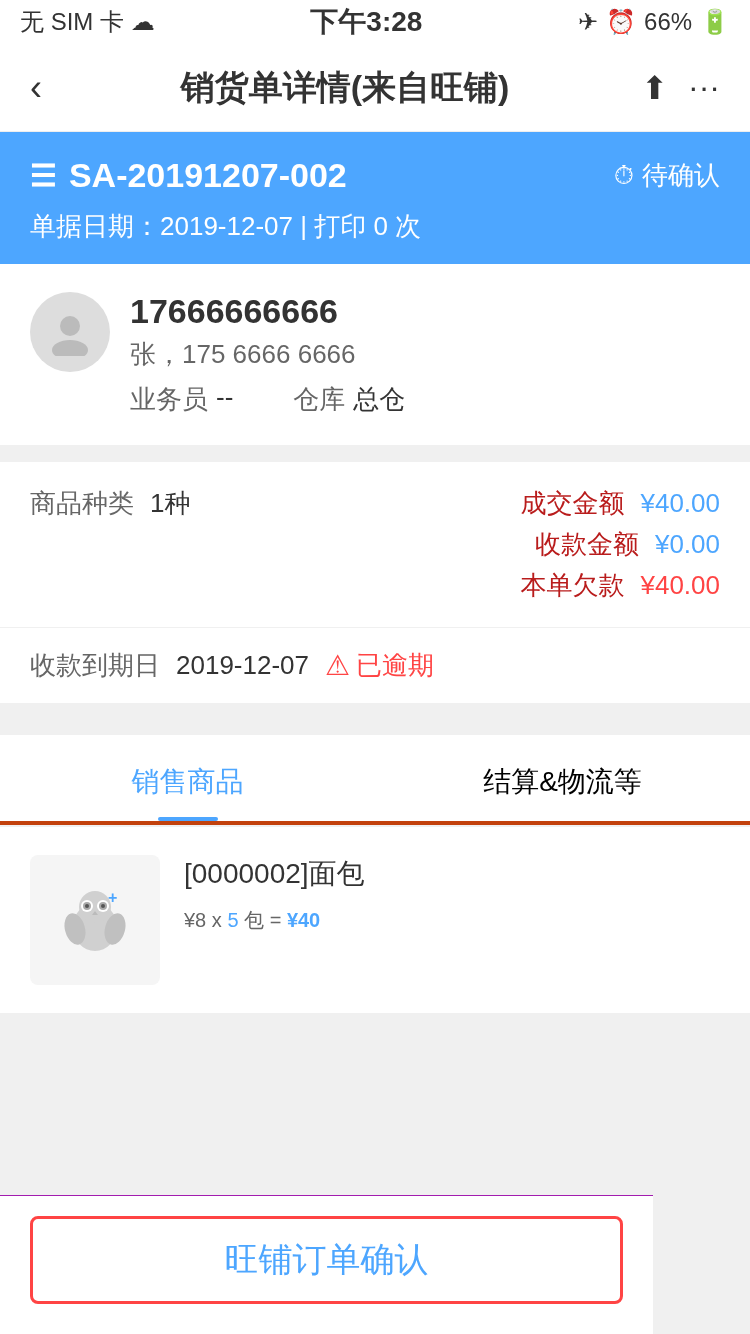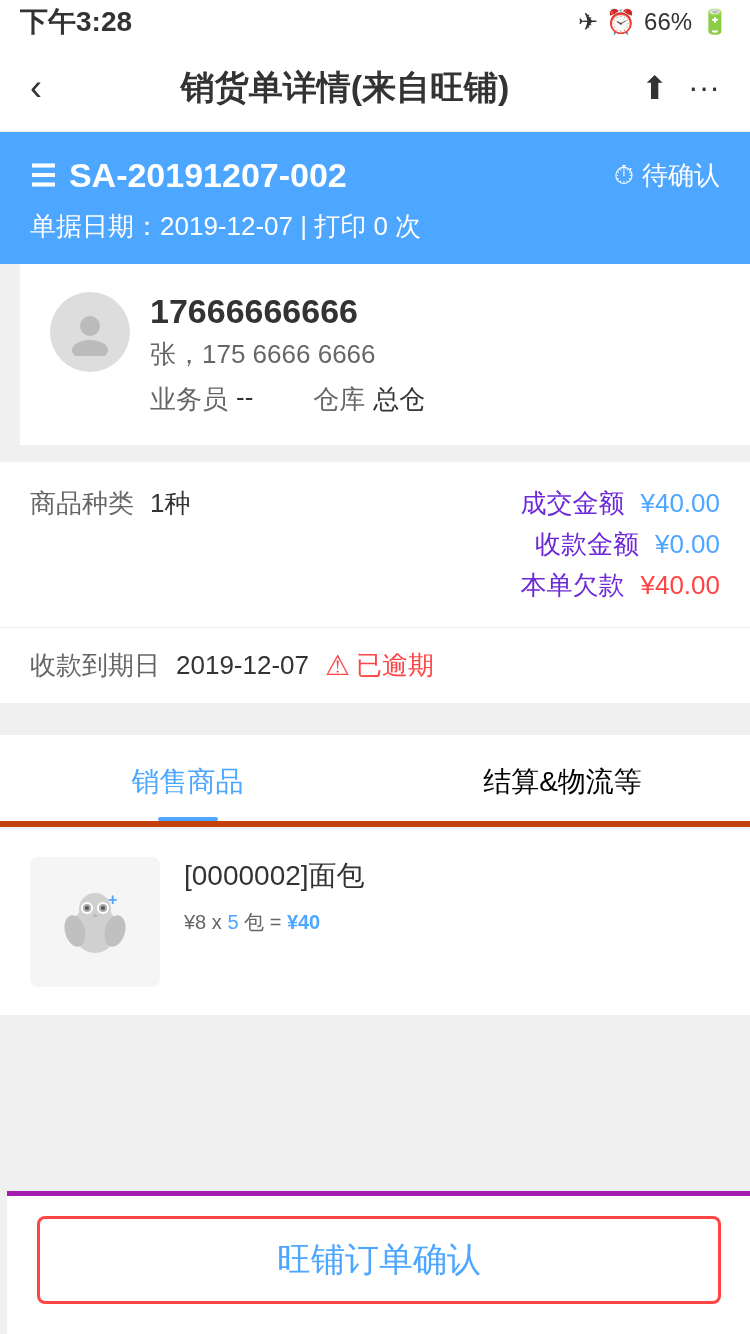--- a/index.html
+++ b/index.html
@@ -169,21 +169,21 @@
       flex-direction: column;
       align-items: flex-end;
       gap: 6px;
       font-size: 26px;
     }
     .summary-row {
       display: flex;
       gap: 16px;
       align-items: center;
     }
-    .summary-row-label { color: #6d28d9; }
+    .summary-row-label { color: #b91c1c; }
     .amount-blue { color: #4da6ff; font-weight: 500; }
     .amount-red { color: #ff4444; font-weight: 500; }
 
     
     .due-section {
       background: #fff;
       padding: 20px 30px;
       margin-bottom: 16px;
       display: flex;
       align-items: center;
@@ -202,21 +202,21 @@
       font-size: 26px;
     }
 
     
     .tabs-section {
       background: #fff;
       margin-bottom: 0;
     }
     .tabs-header {
       display: flex;
-      border-bottom: 6px solid #c2410c;
+      border-bottom: 4px solid #c2410c;
     }
     .tab-item {
       flex: 1;
       text-align: center;
       padding: 28px 0 20px;
       font-size: 28px;
       color: #000000;
       cursor: pointer;
       position: relative;
     }
@@ -272,45 +272,48 @@
     
     .empty-area {
       background: #f0f0f0;
       height: 200px;
     }
 
     
     .bottom-bar {
       position: fixed;
       bottom: 0;
-      left: 7px;
-      width: 744px;
+      left: 0;
+      width: 653px;
       background: #fff;
       padding: 20px 30px 30px;
-      border-top: 5px solid #a21caf;
+      border-top: 1px solid #a21caf;
     }
     .confirm-button {
       width: 100%;
       height: 88px;
       border: 3px solid #ff4444;
       background: #fff;
       border-radius: 8px;
       font-size: 34px;
       color: #4da6ff;
       font-weight: 500;
       cursor: pointer;
       display: flex;
       align-items: center;
       justify-content: center;
     }
   </style>
 </head>
 <body>
 
 <div class="status-bar">
+  <div class="status-left">
+    <span>无 SIM 卡  ☁</span>
+  </div>
   <div class="status-center">下午3:28</div>
   <div class="status-right">
     <span>✈</span>
     <span>⏰</span>
     <span>66%</span>
     <span>🔋</span>
   </div>
 </div>
 
 <div class="nav-bar">
@@ -329,21 +332,21 @@
       <span>SA-20191207-002</span>
     </div>
     <div class="status-badge">
       <span>⏱</span>
       <span>待确认</span>
     </div>
   </div>
   <div class="header-date">单据日期：2019-12-07 | 打印 0 次</div>
 </div>
 
-<div class="card customer-section" style="margin-bottom:0; border-bottom: 1px solid #f0f0f0; margin-left: 20px;">
+<div class="card customer-section" style="margin-bottom:0; border-bottom: 1px solid #f0f0f0;">
   <div class="avatar">
     <svg width="48" height="48" viewBox="0 0 48 48" fill="none">
       <circle cx="24" cy="18" r="10" fill="#bbb"></circle>
       <ellipse cx="24" cy="42" rx="18" ry="10" fill="#bbb"></ellipse>
     </svg>
   </div>
   <div class="customer-info">
     <div class="customer-phone">17666666666</div>
     <div class="customer-name">张，175 6666 6666</div>
     <div class="customer-meta">

